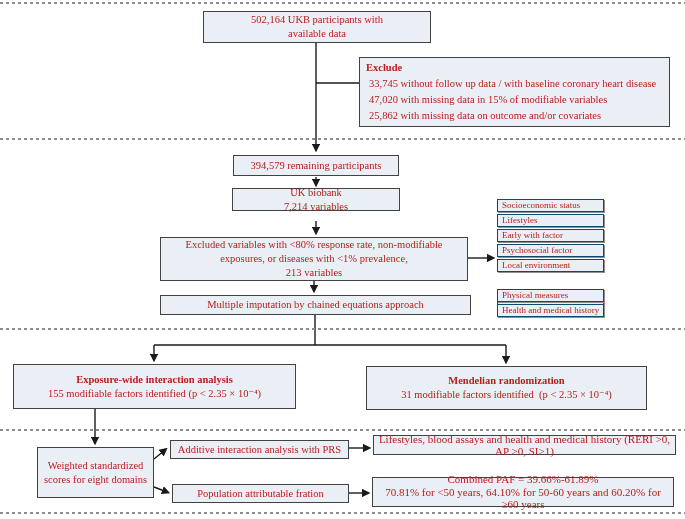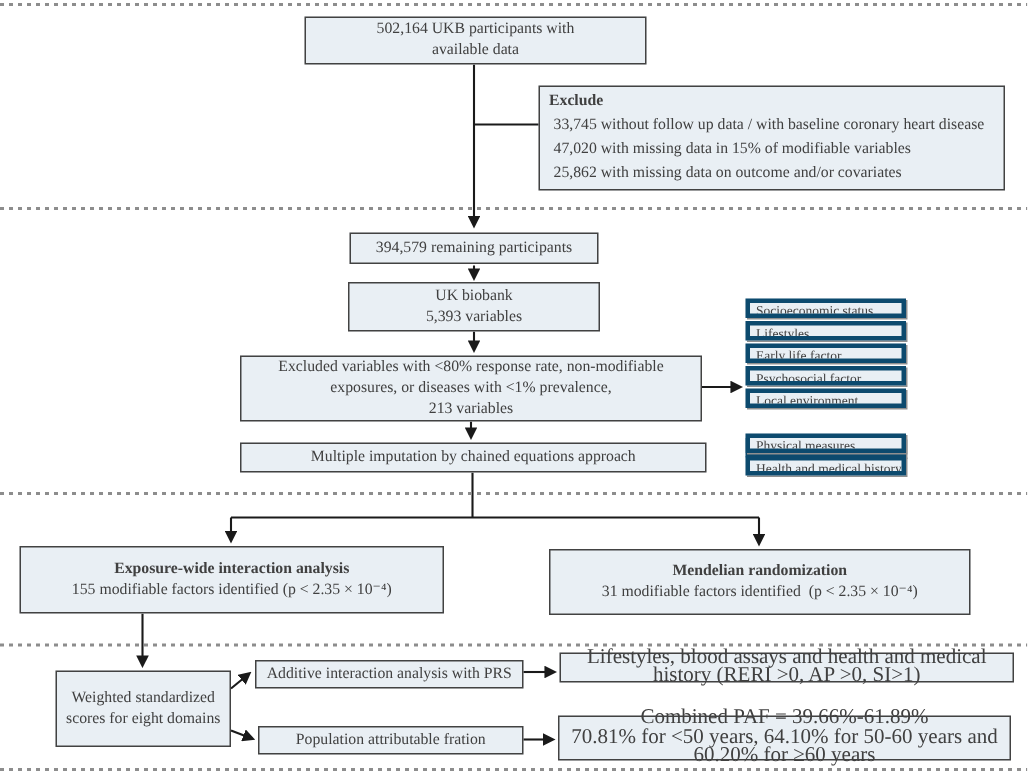--- a/index.html
+++ b/index.html
@@ -1,18 +1,18 @@
 <!DOCTYPE html>
 <html><head>
 <meta charset="utf-8">
 <style>
   html,body{margin:0;padding:0;background:#ffffff;}
   .canvas{
     position:relative;width:685px;height:519px;background:#ffffff;
-    font-family:"Liberation Serif","DejaVu Serif",serif;color:#404040;
+    font-family:"Liberation Serif","DejaVu Serif",serif;color:#b91c1c;
     overflow:hidden;
   }
   .sep{
     position:absolute;left:0;width:685px;height:2px;
     background:repeating-linear-gradient(90deg,#8d8d8d 0 3px,transparent 3px 6px);
   }
   .box{
     position:absolute;box-sizing:border-box;
     background:#e9eff4;border:1.5px solid #424242;
     display:flex;flex-direction:column;align-items:center;justify-content:center;
@@ -20,25 +20,25 @@
   }
   .box .line{white-space:pre-wrap;}
   .bold{font-weight:bold;}
   .fs10{font-size:10.5px;line-height:14px;}
   .fs10 .line{line-height:14px;}
   .exclude{align-items:flex-start;text-align:left;padding:2px 6px;}
   .exclude .line{line-height:16px;font-size:10.5px;}
   .exclude .indent{margin-left:3px;}
   .domain-item{
     position:absolute;box-sizing:border-box;left:497px;width:107px;height:13px;
-    background:#e9eff4;border:3px solid #0c4a6e;box-shadow:1px 1px 0 #8f8f8f;
+    background:#e9eff4;border:1px solid #0c4a6e;box-shadow:1px 1px 0 #8f8f8f;
     font-size:9px;line-height:11px;padding-left:4px;
-    display:flex;align-items:flex-start;white-space:nowrap;overflow:hidden;text-decoration:underline;
+    display:flex;align-items:center;white-space:nowrap;overflow:hidden;
   }
-  .small-text{font-size:14px;}
+  .small-text{font-size:11px;}
   .small-text .line{line-height:12.5px;}
   svg.connectors{position:absolute;left:0;top:0;pointer-events:none;}
 </style>
 </head>
 <body>
 
 <div class="canvas">
 
   <svg class="connectors" width="685" height="519" viewBox="0 0 685 519">
     <defs>
@@ -80,39 +80,39 @@
     <div class="line bold">Exclude</div>
     <div class="line indent">33,745 without follow up data / with baseline coronary heart disease</div>
     <div class="line indent">47,020 with missing data in 15% of modifiable variables</div>
     <div class="line indent">25,862 with missing data on outcome and/or covariates</div>
   </div>
 
   <div class="box fs10" style="left:233px;top:155px;width:166px;height:21px">
     <div class="line">394,579 remaining participants</div>
   </div>
 
-  <div class="box fs10" style="left:232px;top:188px;width:168px;height:33px">
+  <div class="box fs10" style="left:232px;top:188px;width:168px;height:23px">
     <div class="line">UK biobank</div>
-    <div class="line">5,393 variables</div>
+    <div class="line">7,214 variables</div>
   </div>
 
   <div class="box fs10" style="left:160px;top:237px;width:308px;height:44px">
     <div class="line">Excluded variables with &lt;80% response rate, non-modifiable</div>
     <div class="line">exposures, or diseases with &lt;1% prevalence,</div>
     <div class="line">213 variables</div>
   </div>
 
   <div class="domain-item" style="top:199px">
     <span class="line">Socioeconomic status</span>
   </div>
   <div class="domain-item" style="top:214px">
     <span class="line">Lifestyles</span>
   </div>
   <div class="domain-item" style="top:229px">
-    <span class="line">Early life factor</span>
+    <span class="line">Early with factor</span>
   </div>
   <div class="domain-item" style="top:244px">
     <span class="line">Psychosocial factor</span>
   </div>
   <div class="domain-item" style="top:259px">
     <span class="line">Local environment</span>
   </div>
   <div class="domain-item" style="top:292px">
     <span class="line">Blood assays</span>
   </div>

